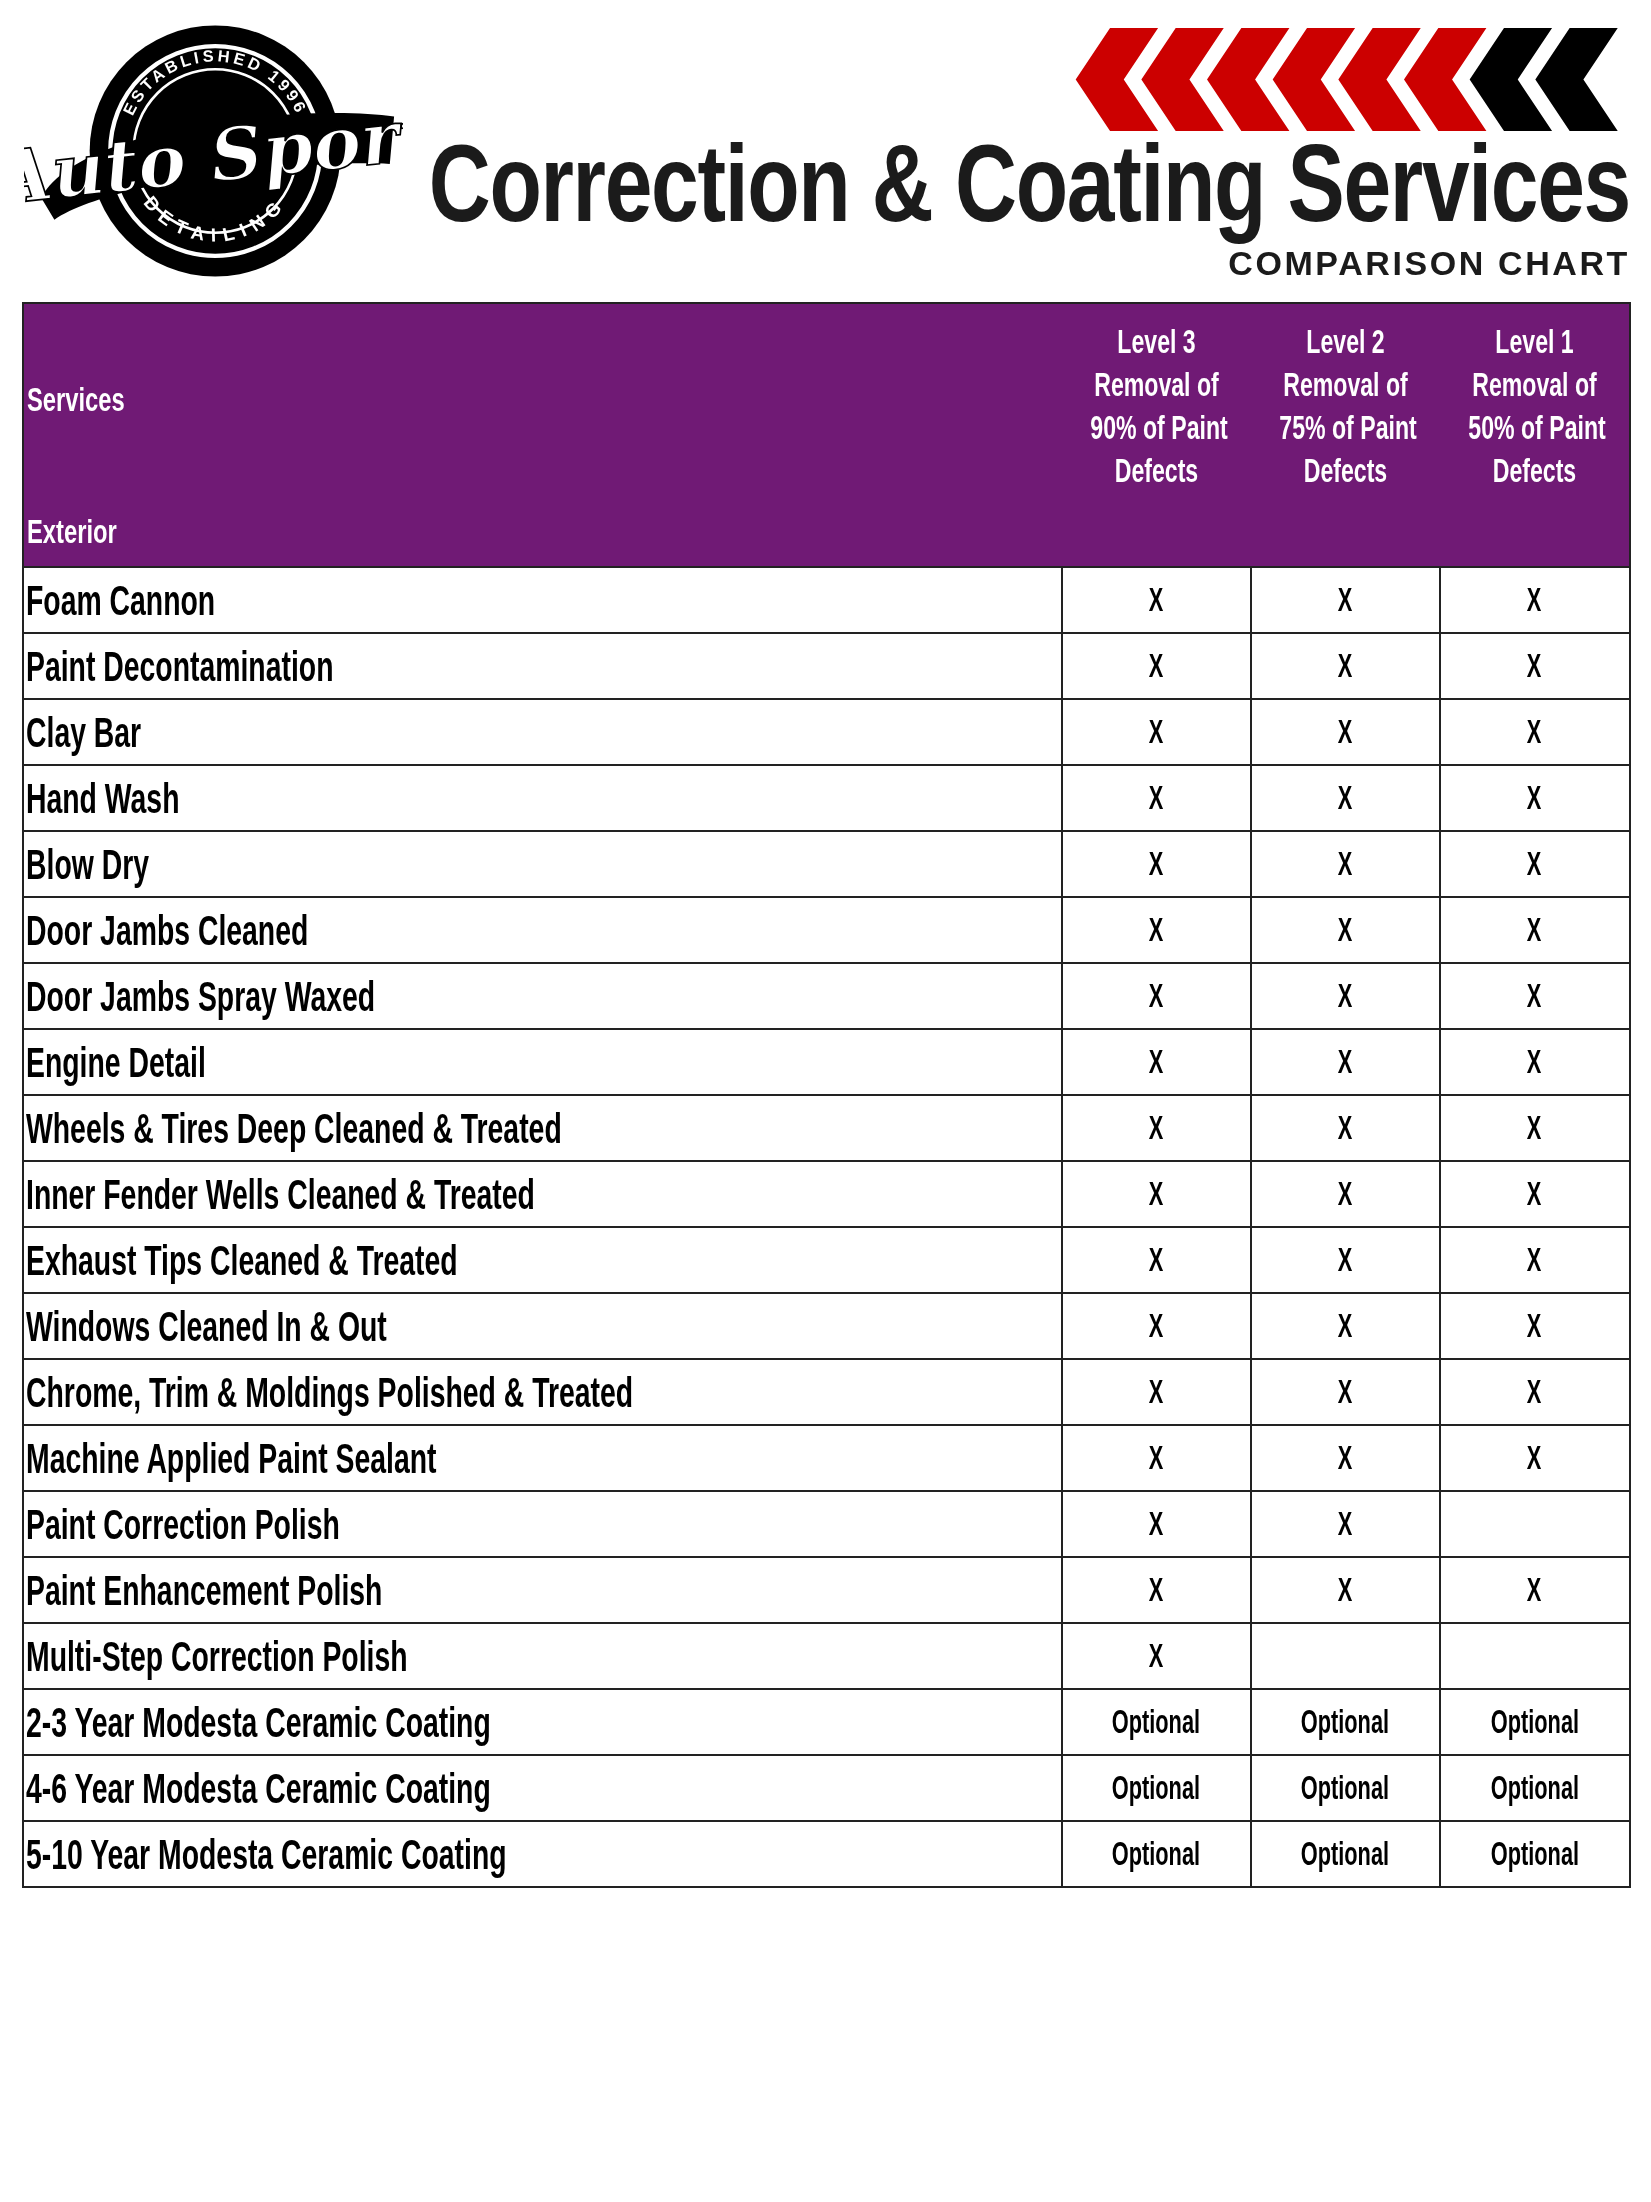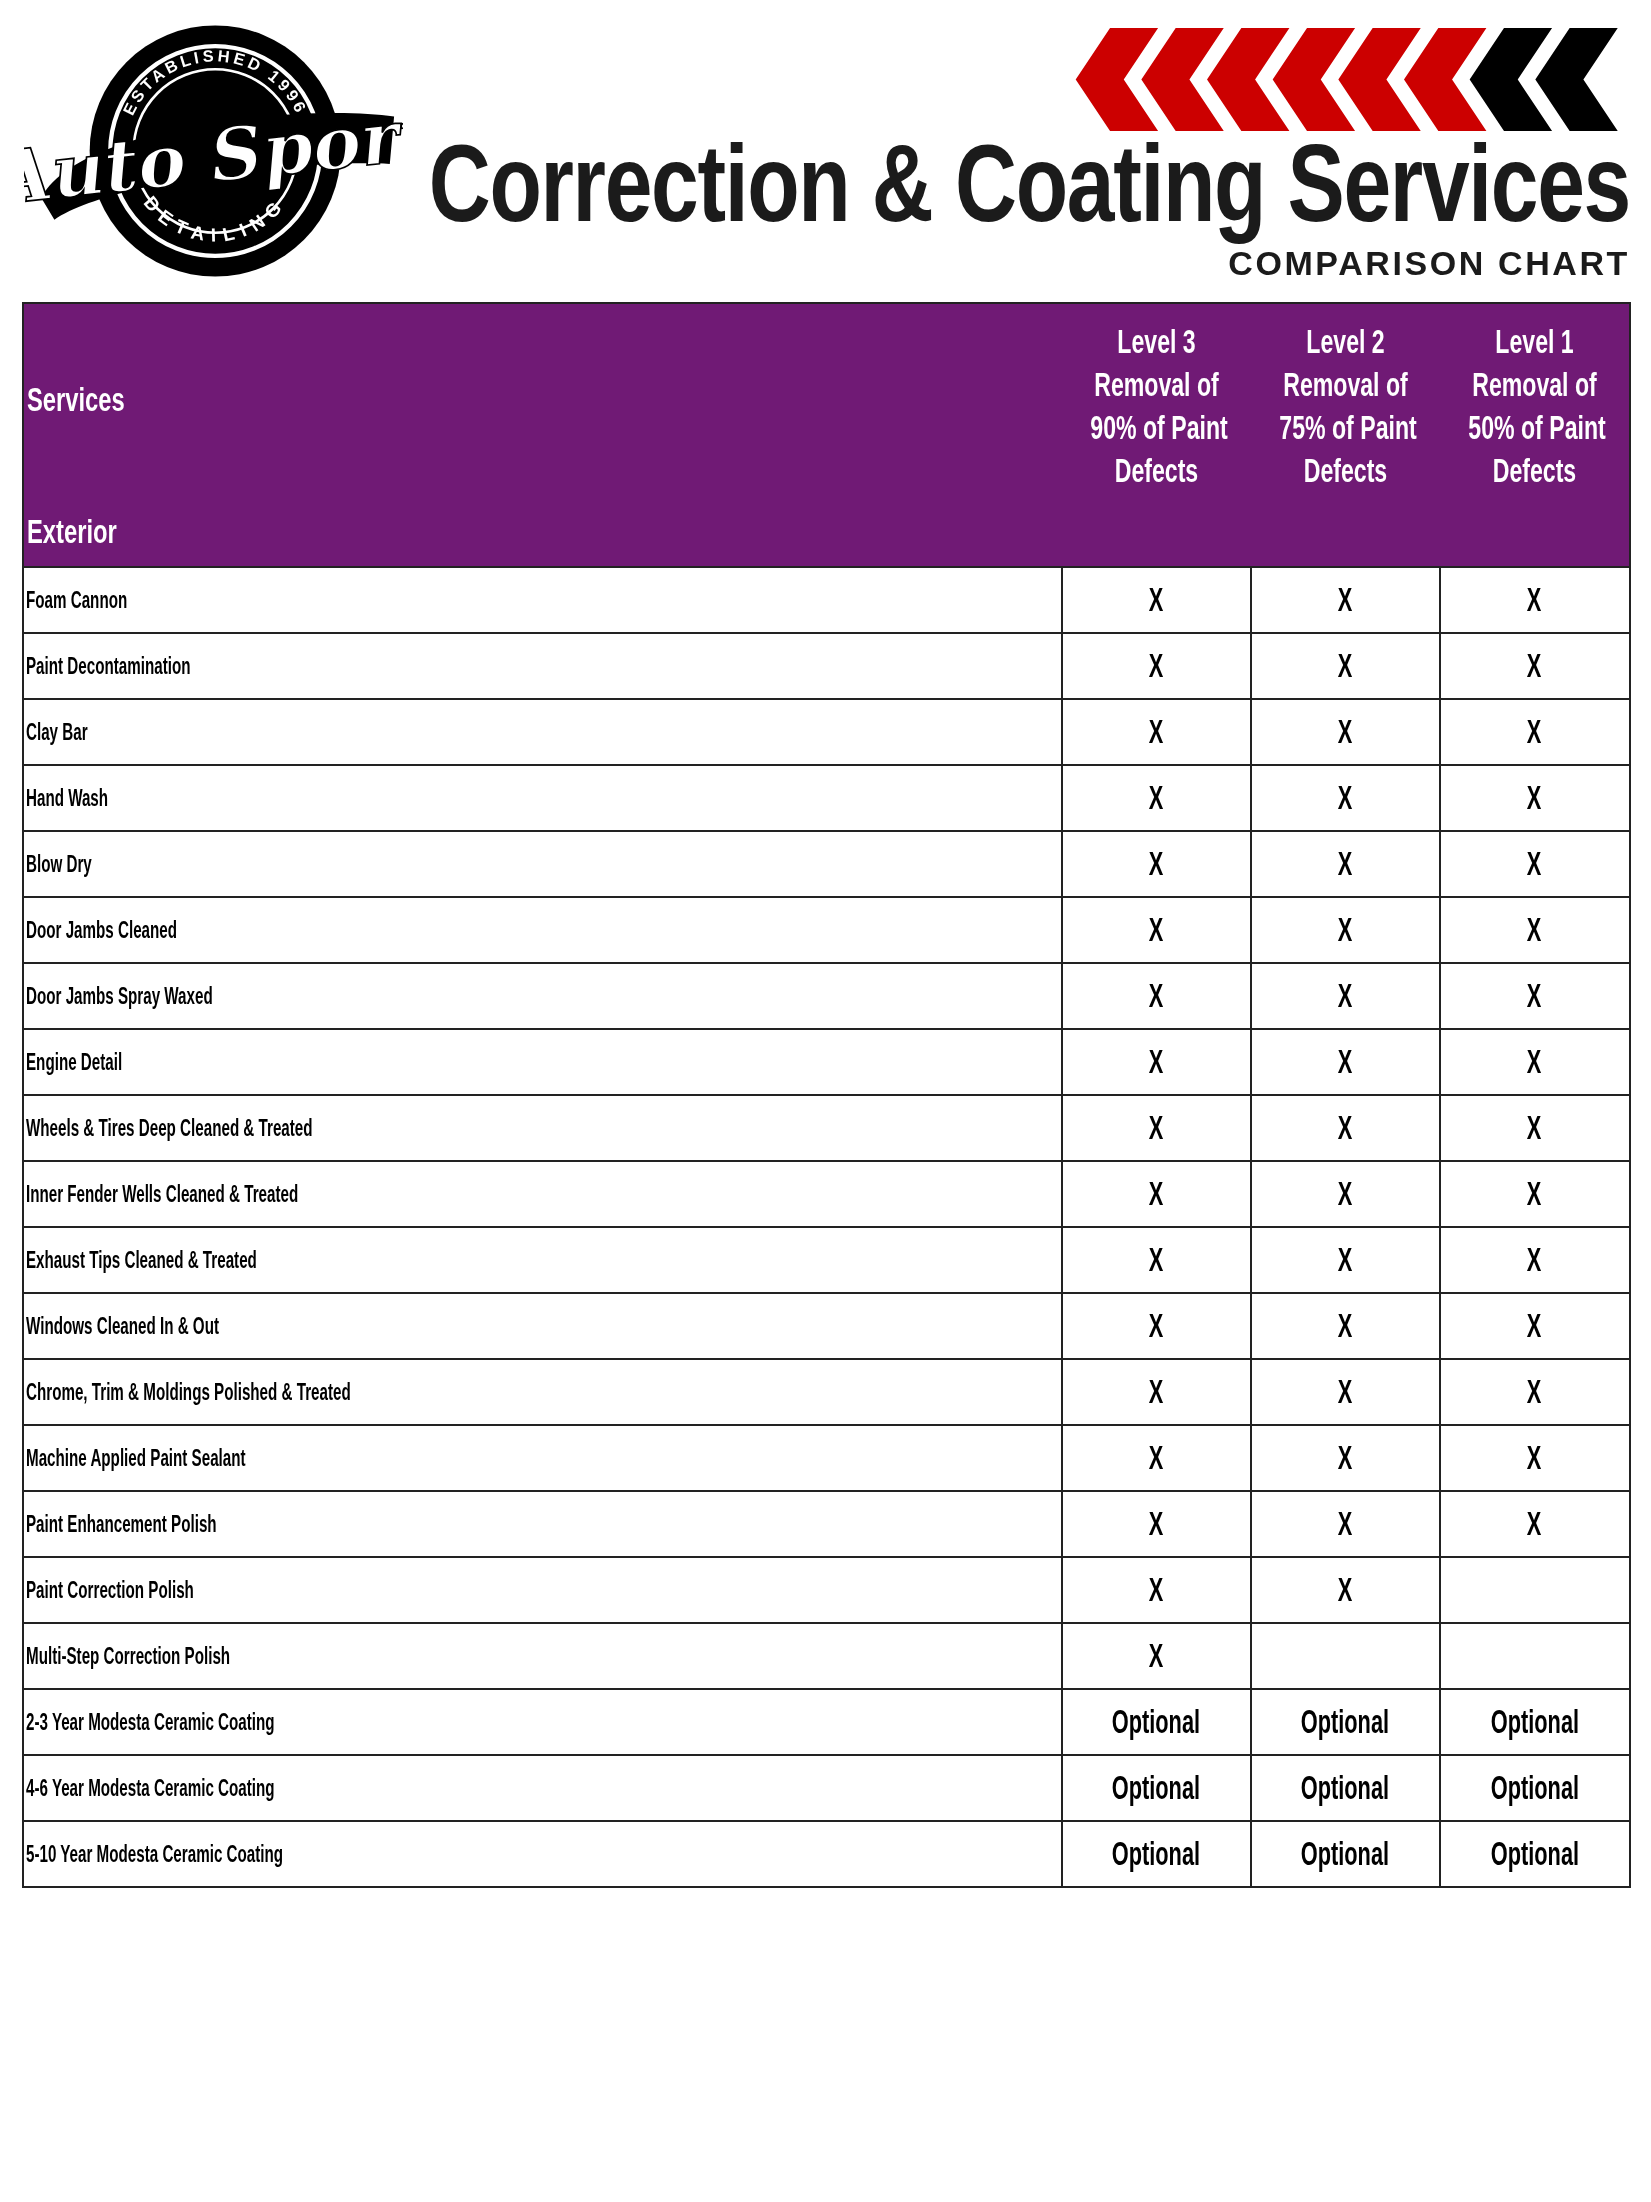--- a/index.html
+++ b/index.html
@@ -132,21 +132,21 @@
       border: 2.6px solid #222;
       padding: 0;
       font-family: "Liberation Sans", sans-serif;
       font-weight: 700;
       color: #000;
       vertical-align: middle;
     }
     .comparison-table tbody td.service-name {
       text-align: left;
       padding-left: 2.6px;
-      font-size: 23px;
+      font-size: 43px;
       white-space: nowrap;
       overflow: visible;
     }
     .service-name .name-text {
       display: inline-block;
       transform: scaleX(0.66);
       transform-origin: left center;
     }
     .comparison-table tbody td.mark {
       text-align: center;
@@ -320,30 +320,30 @@
         <td class="mark"><span class="mark-text">X</span></td>
         <td class="mark"><span class="mark-text">X</span></td>
       </tr>
       <tr>
         <td class="service-name"><span class="name-text">Machine Applied Paint Sealant</span></td>
         <td class="mark"><span class="mark-text">X</span></td>
         <td class="mark"><span class="mark-text">X</span></td>
         <td class="mark"><span class="mark-text">X</span></td>
       </tr>
       <tr>
+        <td class="service-name"><span class="name-text">Paint Correction Polish</span></td>
+        <td class="mark"><span class="mark-text">X</span></td>
+        <td class="mark"><span class="mark-text">X</span></td>
+        <td class="mark"><span class="mark-text"></span></td>
+      </tr>
+      <tr>
         <td class="service-name"><span class="name-text">Paint Enhancement Polish</span></td>
         <td class="mark"><span class="mark-text">X</span></td>
         <td class="mark"><span class="mark-text">X</span></td>
         <td class="mark"><span class="mark-text">X</span></td>
-      </tr>
-      <tr>
-        <td class="service-name"><span class="name-text">Paint Correction Polish</span></td>
-        <td class="mark"><span class="mark-text">X</span></td>
-        <td class="mark"><span class="mark-text">X</span></td>
-        <td class="mark"><span class="mark-text"></span></td>
       </tr>
       <tr>
         <td class="service-name"><span class="name-text">Multi-Step Correction Polish</span></td>
         <td class="mark"><span class="mark-text">X</span></td>
         <td class="mark"><span class="mark-text"></span></td>
         <td class="mark"><span class="mark-text"></span></td>
       </tr>
       <tr>
         <td class="service-name"><span class="name-text">2-3 Year Modesta Ceramic Coating</span></td>
         <td class="mark"><span class="mark-text">Optional</span></td>

